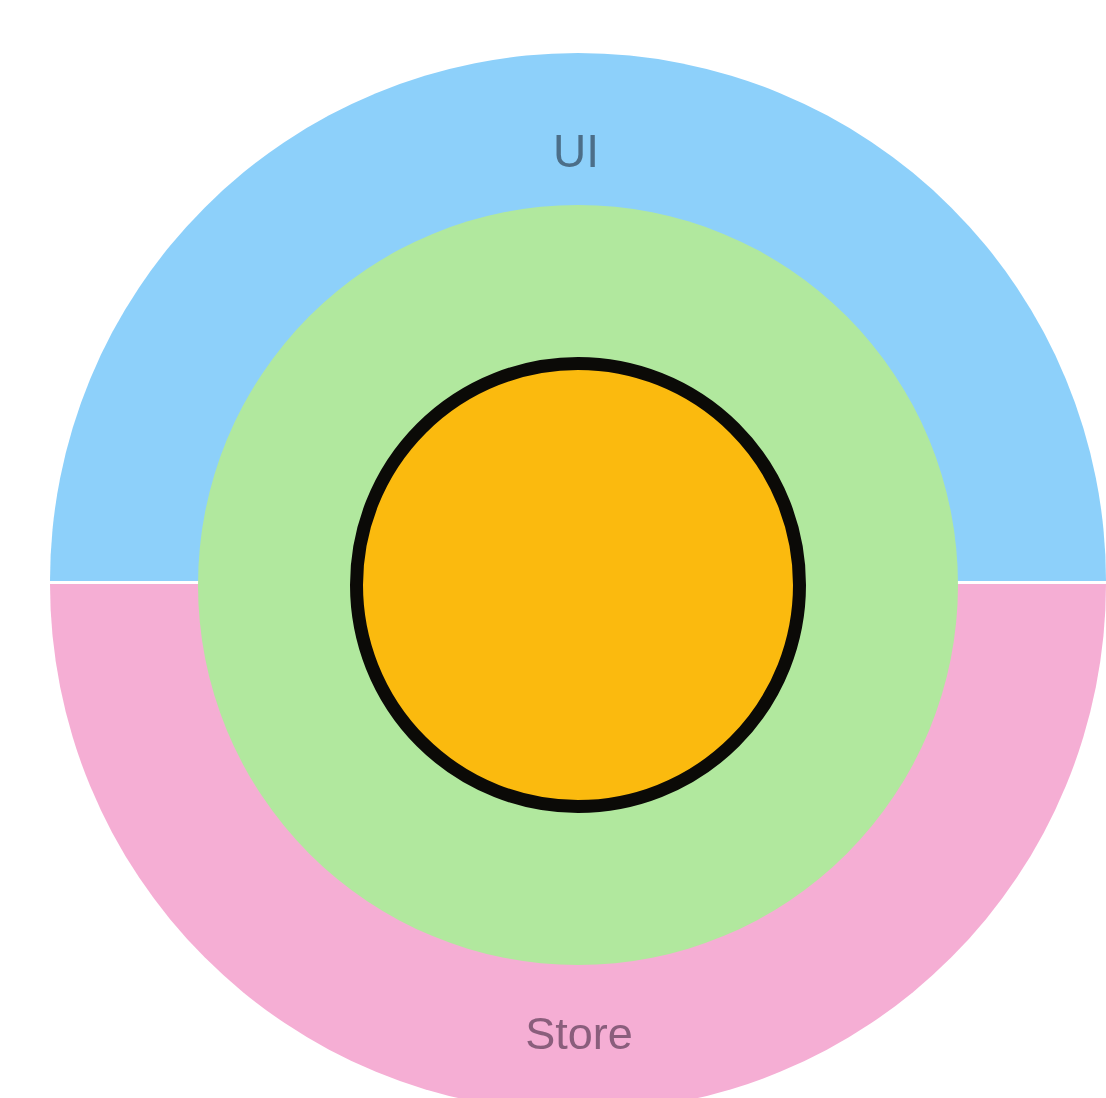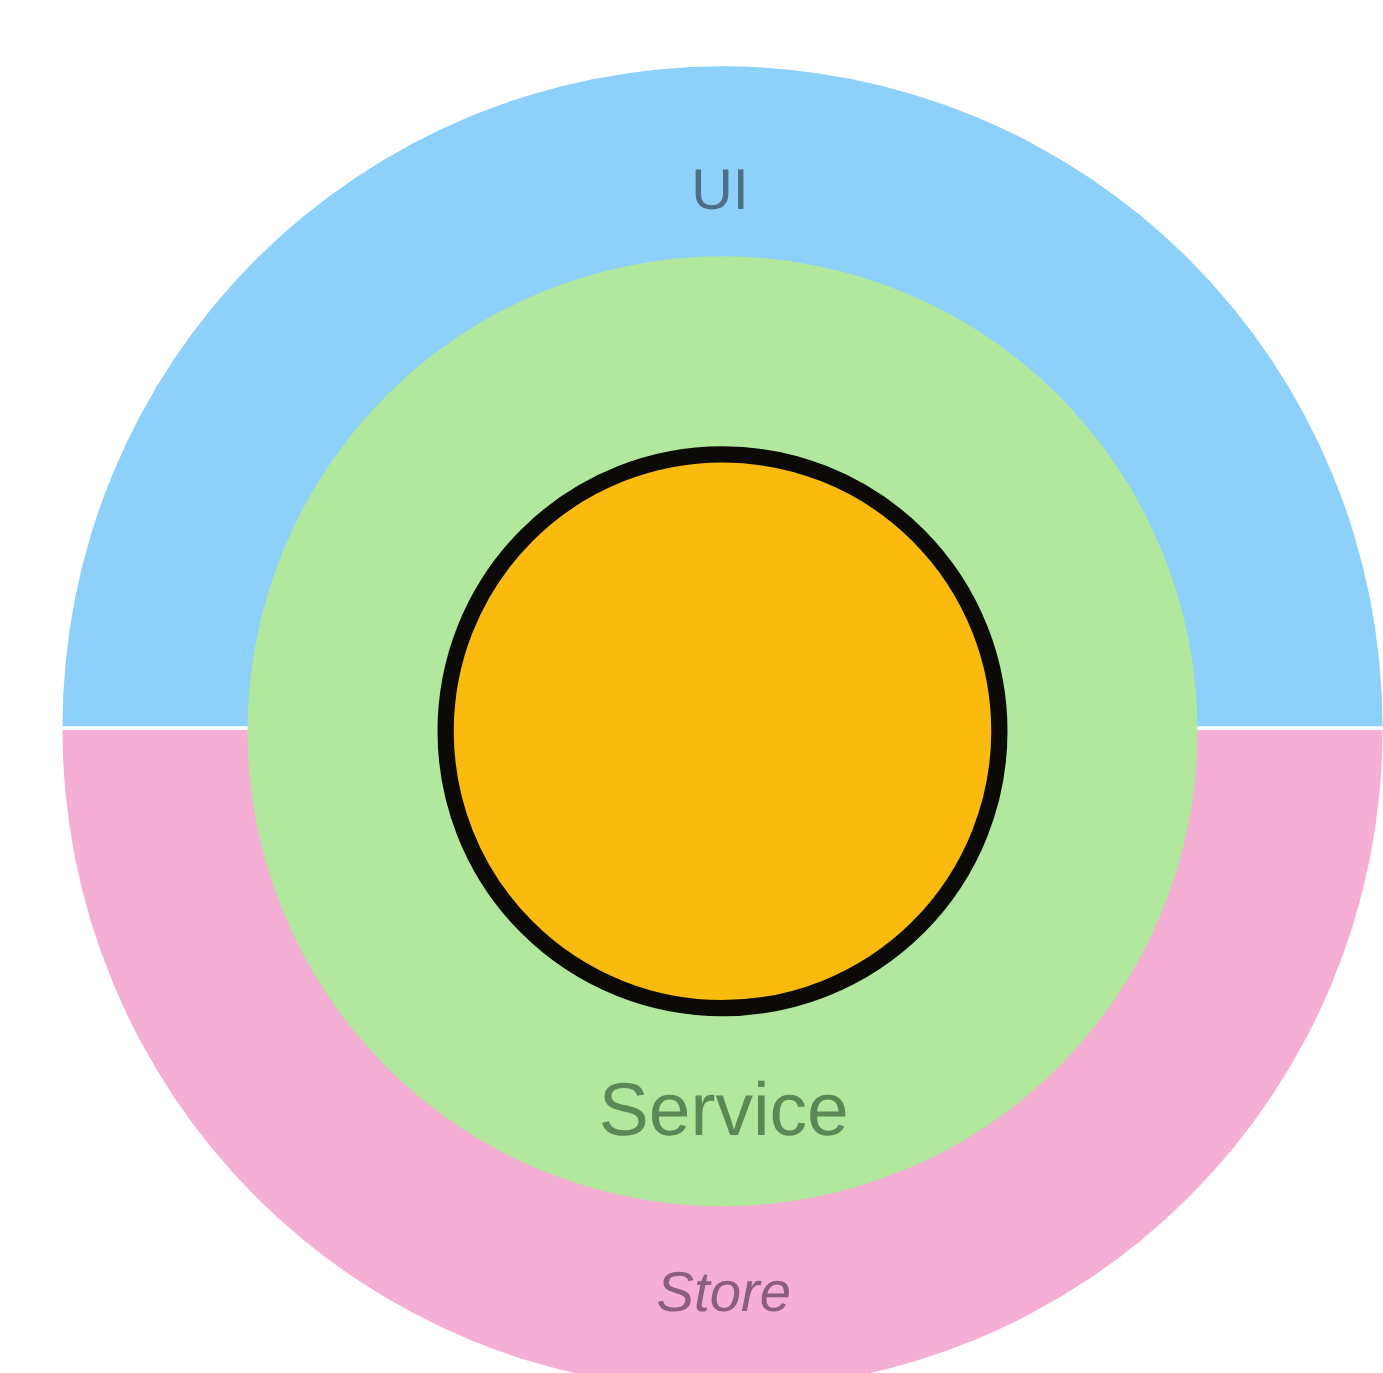--- a/index.html
+++ b/index.html
@@ -92,36 +92,34 @@
     left: 547px;
     top: 856px;
     font-size: 60px;
     color: var(--service-label);
   }
   .label-store {
     left: 547px;
     top: 1001px;
     font-size: 45px;
     color: var(--store-label);
-    font-style: italic;
   }
 </style>
 </head>
 <body>
 
 <div class="canvas">
 
   <div class="half-outer-top"></div>
 
   <div class="half-outer-bottom"></div>
 
   <div class="circle-middle"></div>
 
   <div class="circle-inner"></div>
 
   <div class="label label-ui">UI</div>
 
 
-  <div class="label label-service">Service</div>
 
   <div class="label label-store">Store</div>
 
 </div>
 
 </body></html>

